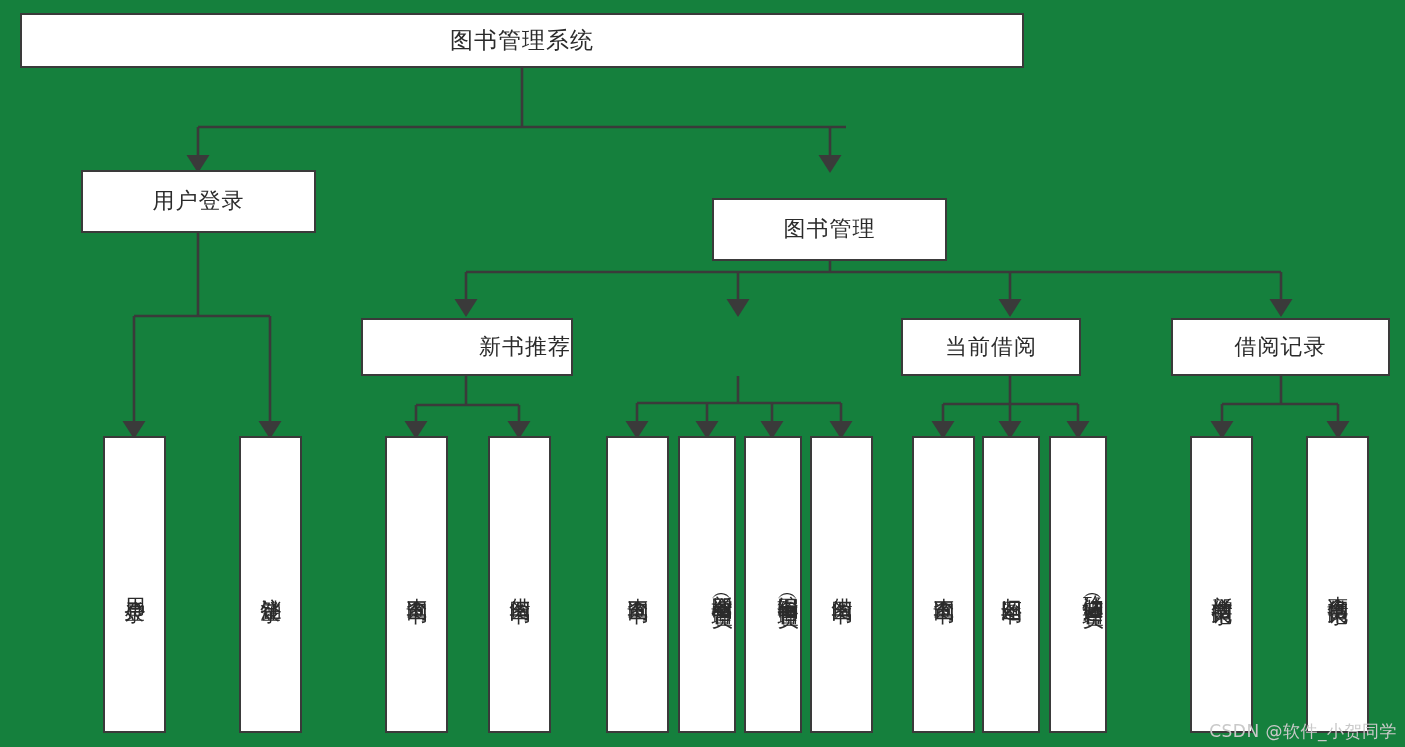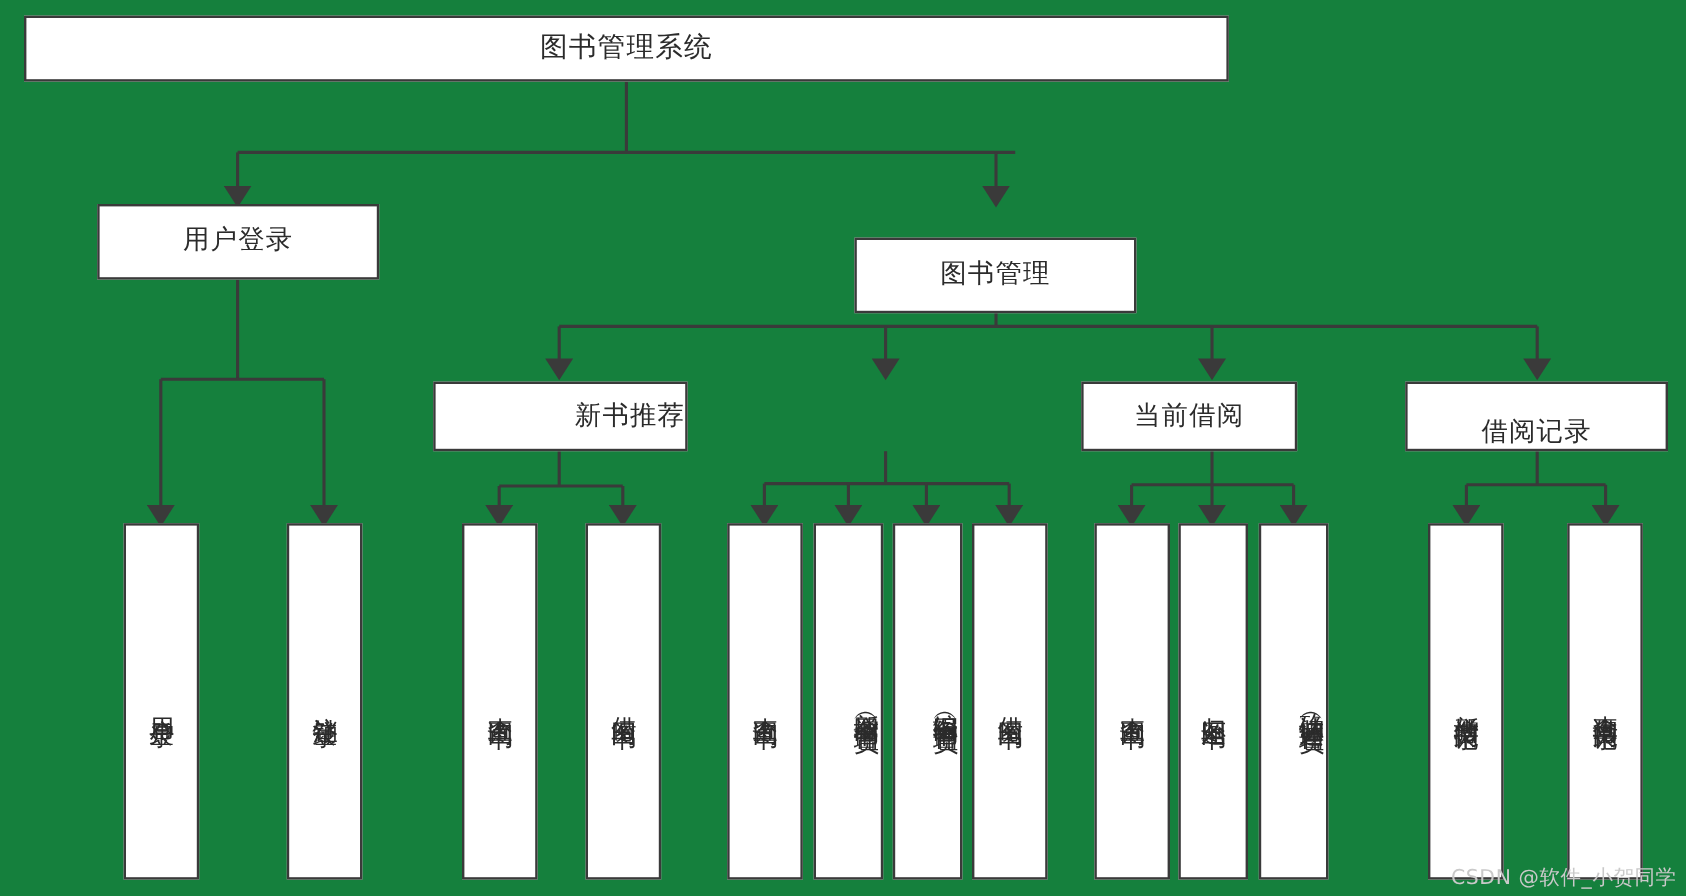--- a/index.html
+++ b/index.html
@@ -138,21 +138,21 @@
   <div class="node h" style="left:712px; top:170px; width:235px; height:63px;margin-top:28px;">
     <span>图书管理</span>
   </div>
 
   <div class="node h" style="left:361px; top:318px; width:212px; height:58px;justify-content:flex-end;">
     <span>新书推荐</span>
   </div>
   <div class="node h" style="left:901px; top:318px; width:180px; height:58px;">
     <span>当前借阅</span>
   </div>
-  <div class="node h" style="left:1171px; top:318px; width:219px; height:58px;align-items:flex-end;">
+  <div class="node h" style="left:1171px; top:318px; width:219px; height:58px;">
     <span>借阅记录</span>
   </div>
 
   <div class="node v mid" style="left:103px; top:436px; width:63px; height:297px;">
     <span class="vtext">用户登录</span>
   </div>
   <div class="node v mid" style="left:239px; top:436px; width:63px; height:297px;">
     <span class="vtext">注销登录</span>
   </div>
 

